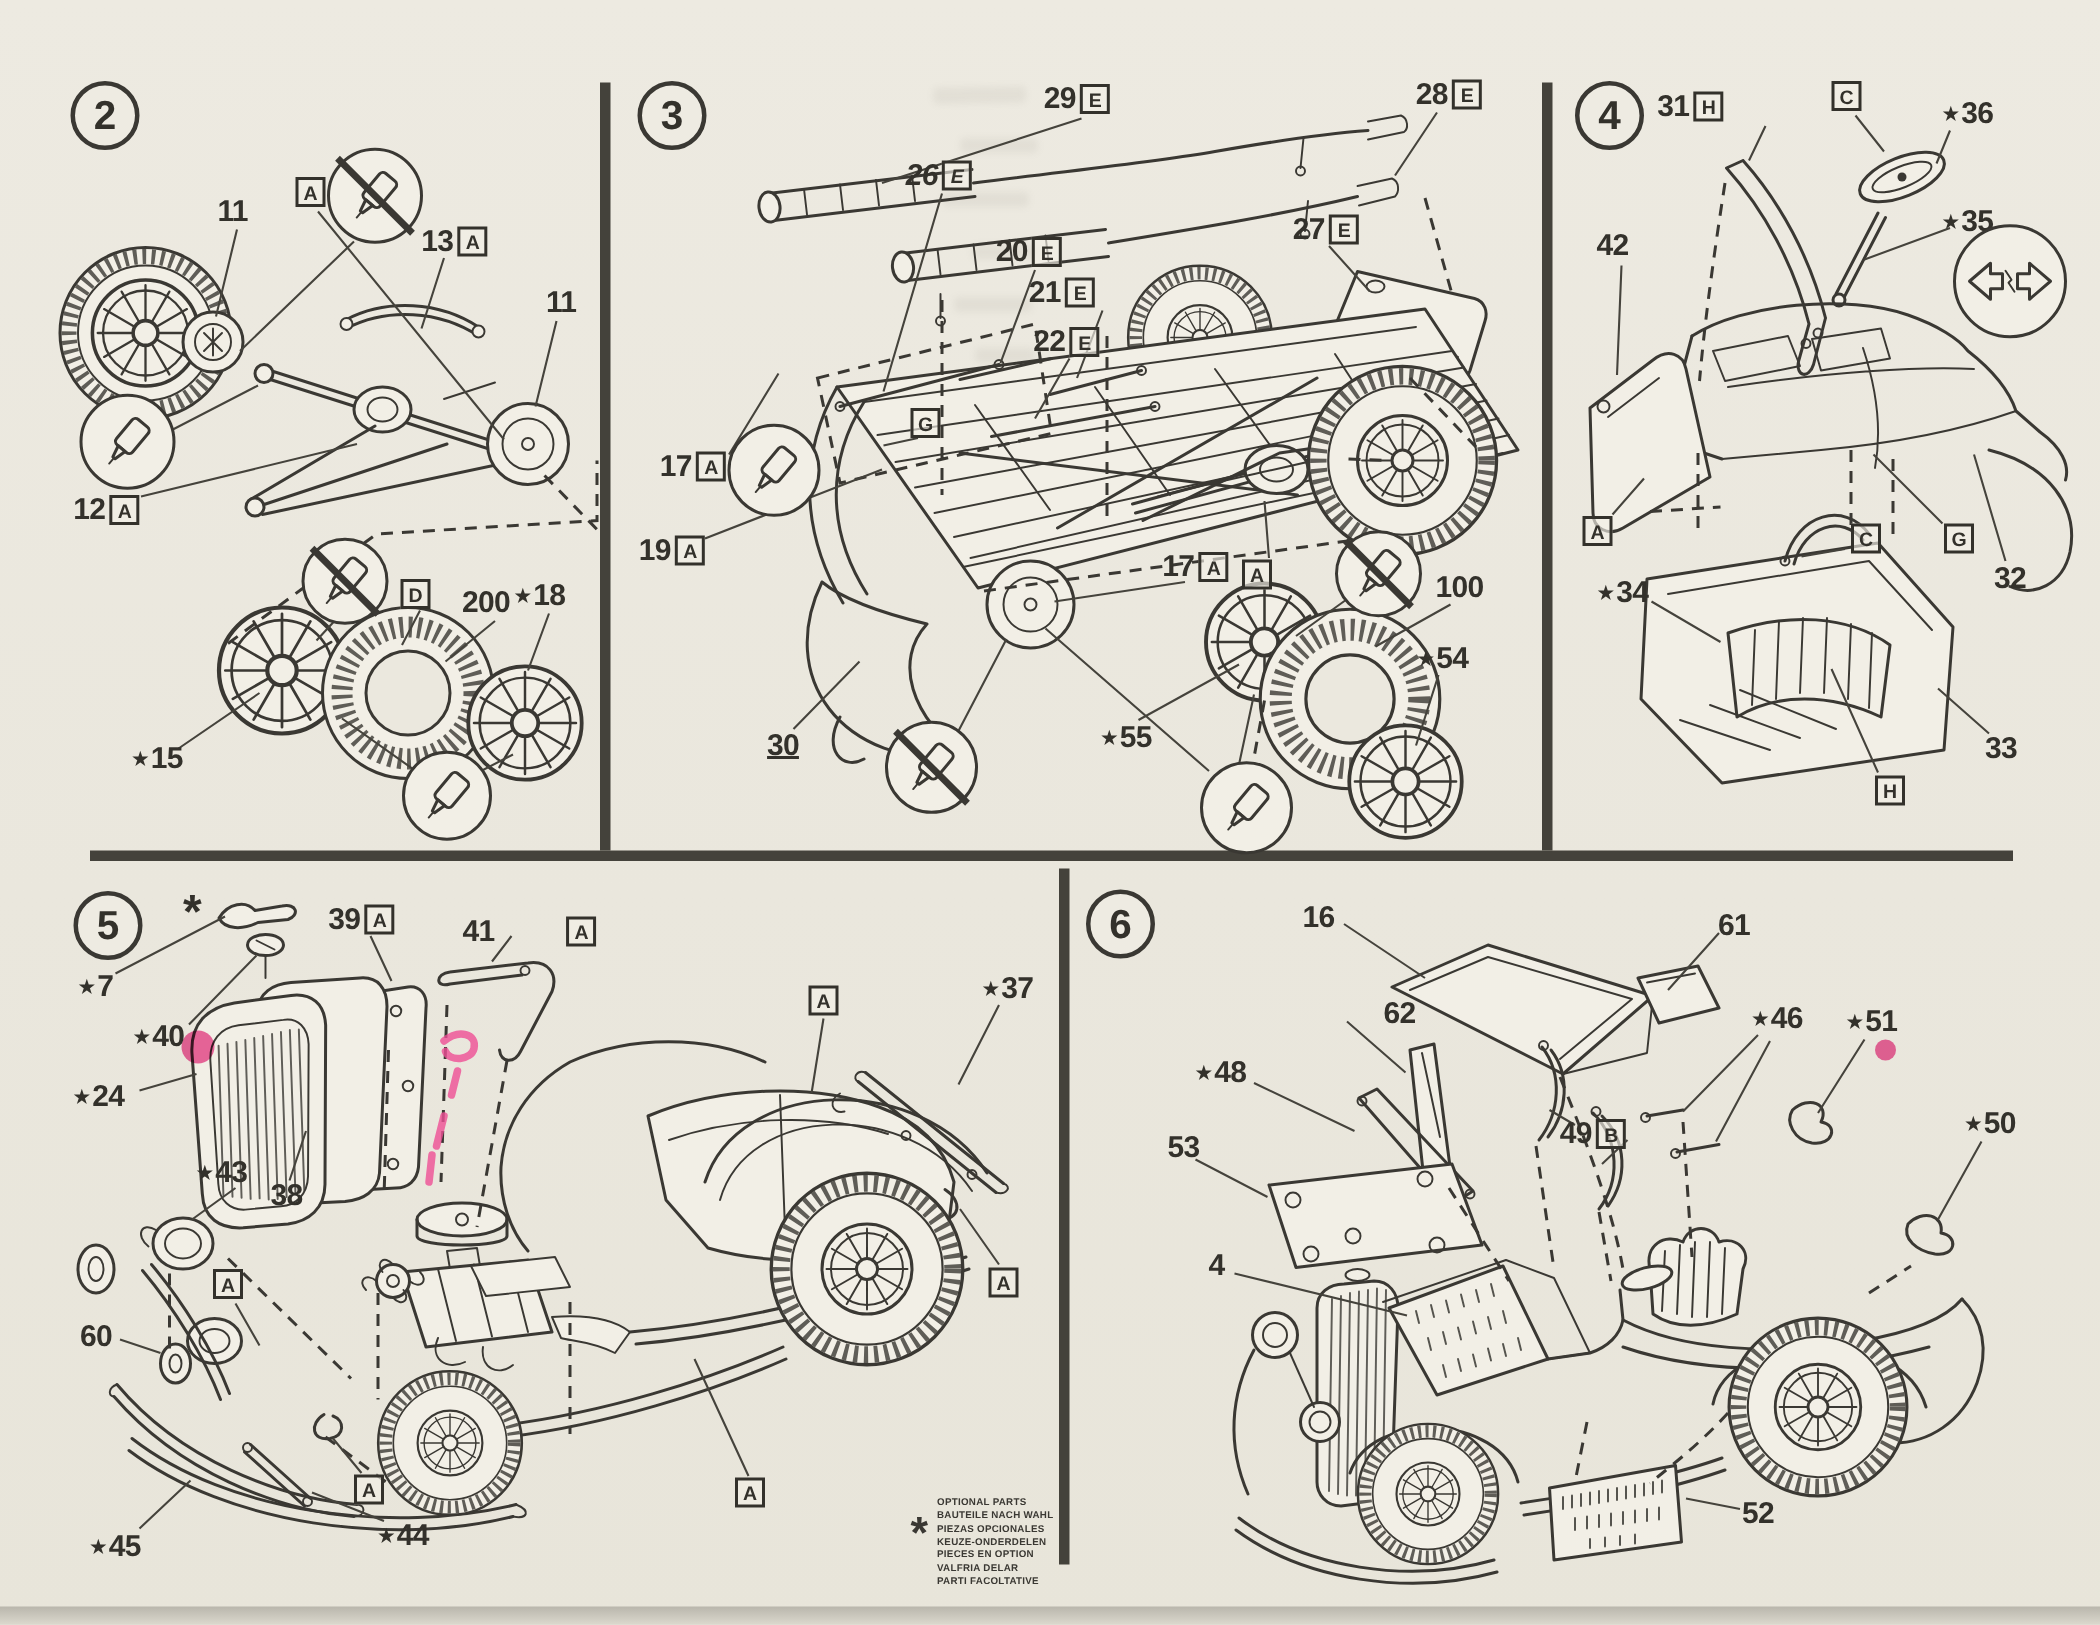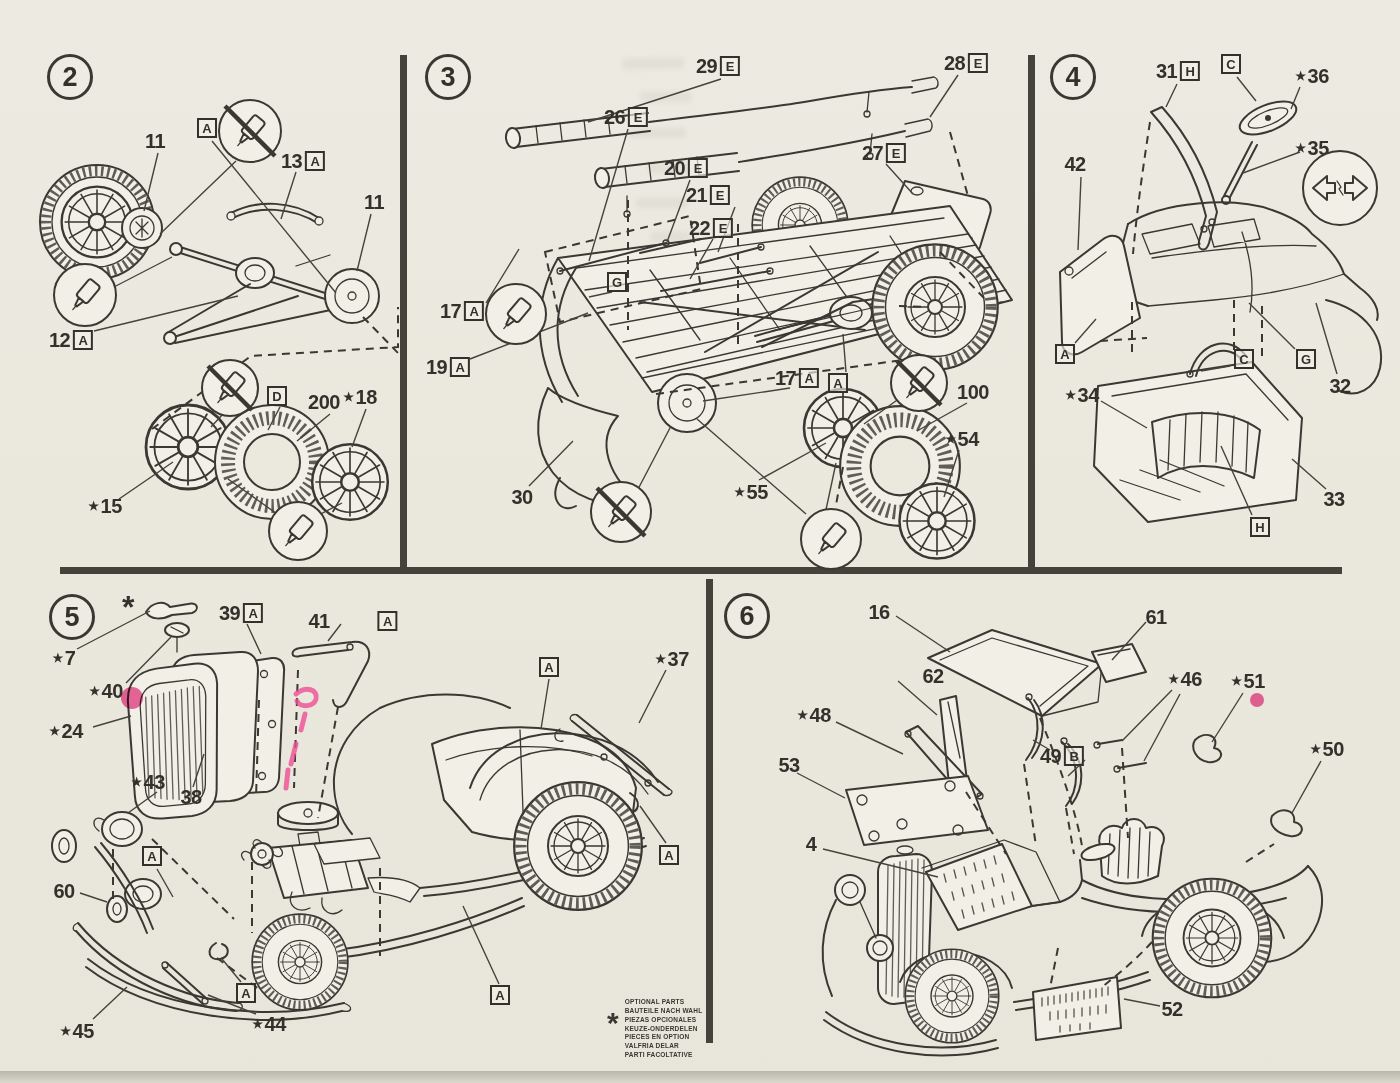--- a/index.html
+++ b/index.html
@@ -349,21 +349,21 @@
         <span class="num">15</span>
       </div>
       <div class="plabel" style="left: 718px; top: 66px; align-items: flex-end;">
         <span class="num">29</span>
         <span class="boxletter">E</span>
       </div>
       <div class="plabel" style="left: 966px; top: 63px;">
         <span class="num">28</span>
         <span class="boxletter">E</span>
       </div>
-      <div class="plabel" style="left: 626px; top: 117px;">
+      <div class="plabel" style="left: 626px; top: 117px; font-style: italic;">
         <span class="num">26</span>
         <span class="boxletter">E</span>
       </div>
       <div class="plabel" style="left: 686px; top: 168px;">
         <span class="num">20</span>
         <span class="boxletter">E</span>
       </div>
       <div class="plabel" style="left: 708px; top: 195px;">
         <span class="num">21</span>
         <span class="boxletter">E</span>
@@ -387,35 +387,35 @@
         <span class="num">19</span>
         <span class="boxletter">A</span>
       </div>
       <div class="plabel" style="left: 797px; top: 378px;">
         <span class="num">17</span>
         <span class="boxletter">A</span>
       </div>
       <div class="plabel" style="left: 838px; top: 383px;">
         <span class="boxletter">A</span>
       </div>
-      <div class="plabel" style="left: 522px; top: 497px;">
+      <div class="plabel" style="left: 522px; top: 497px; text-decoration: underline;">
         <span class="num">30</span>
       </div>
       <div class="plabel" style="left: 751px; top: 492px;">
         <span class="star">★</span>
         <span class="num">55</span>
       </div>
       <div class="plabel" style="left: 973px; top: 392px;">
         <span class="num">100</span>
       </div>
       <div class="plabel" style="left: 962px; top: 439px;">
         <span class="star">★</span>
         <span class="num">54</span>
       </div>
-      <div class="plabel" style="left: 1178px; top: 71px;">
+      <div class="plabel" style="left: 1127px; top: 71px;">
         <span class="num">31</span>
         <span class="boxletter">H</span>
       </div>
       <div class="plabel" style="left: 1231px; top: 64px;">
         <span class="boxletter">C</span>
       </div>
       <div class="plabel" style="left: 1312px; top: 76px;">
         <span class="star">★</span>
         <span class="num">36</span>
       </div>

